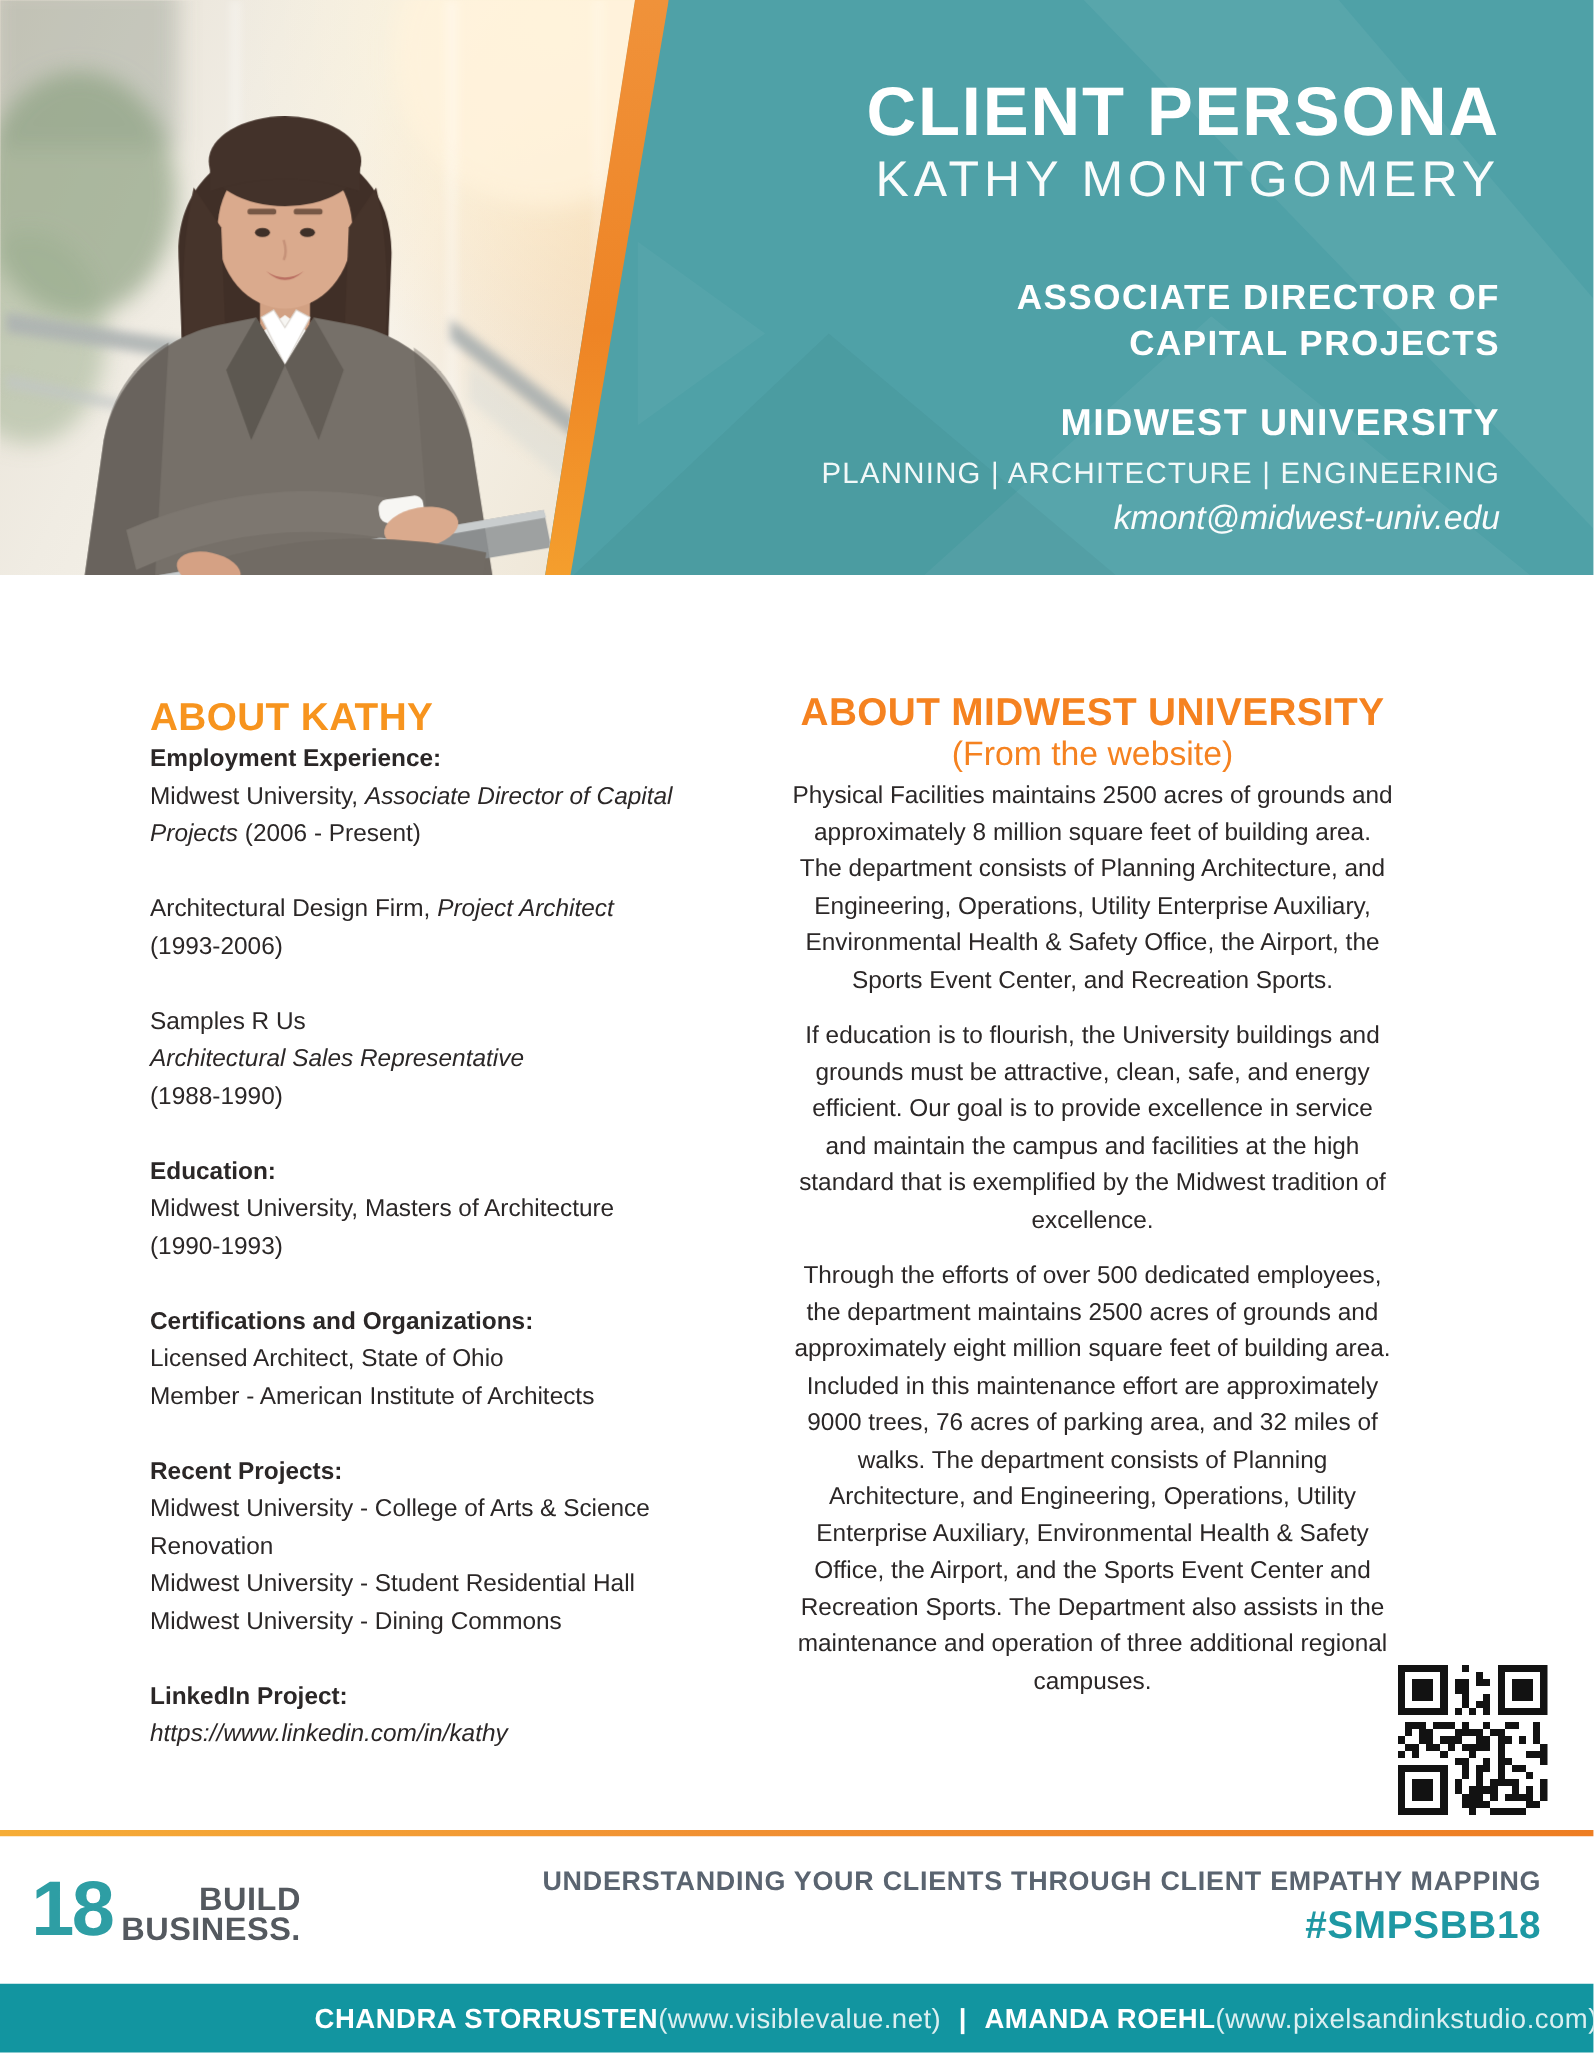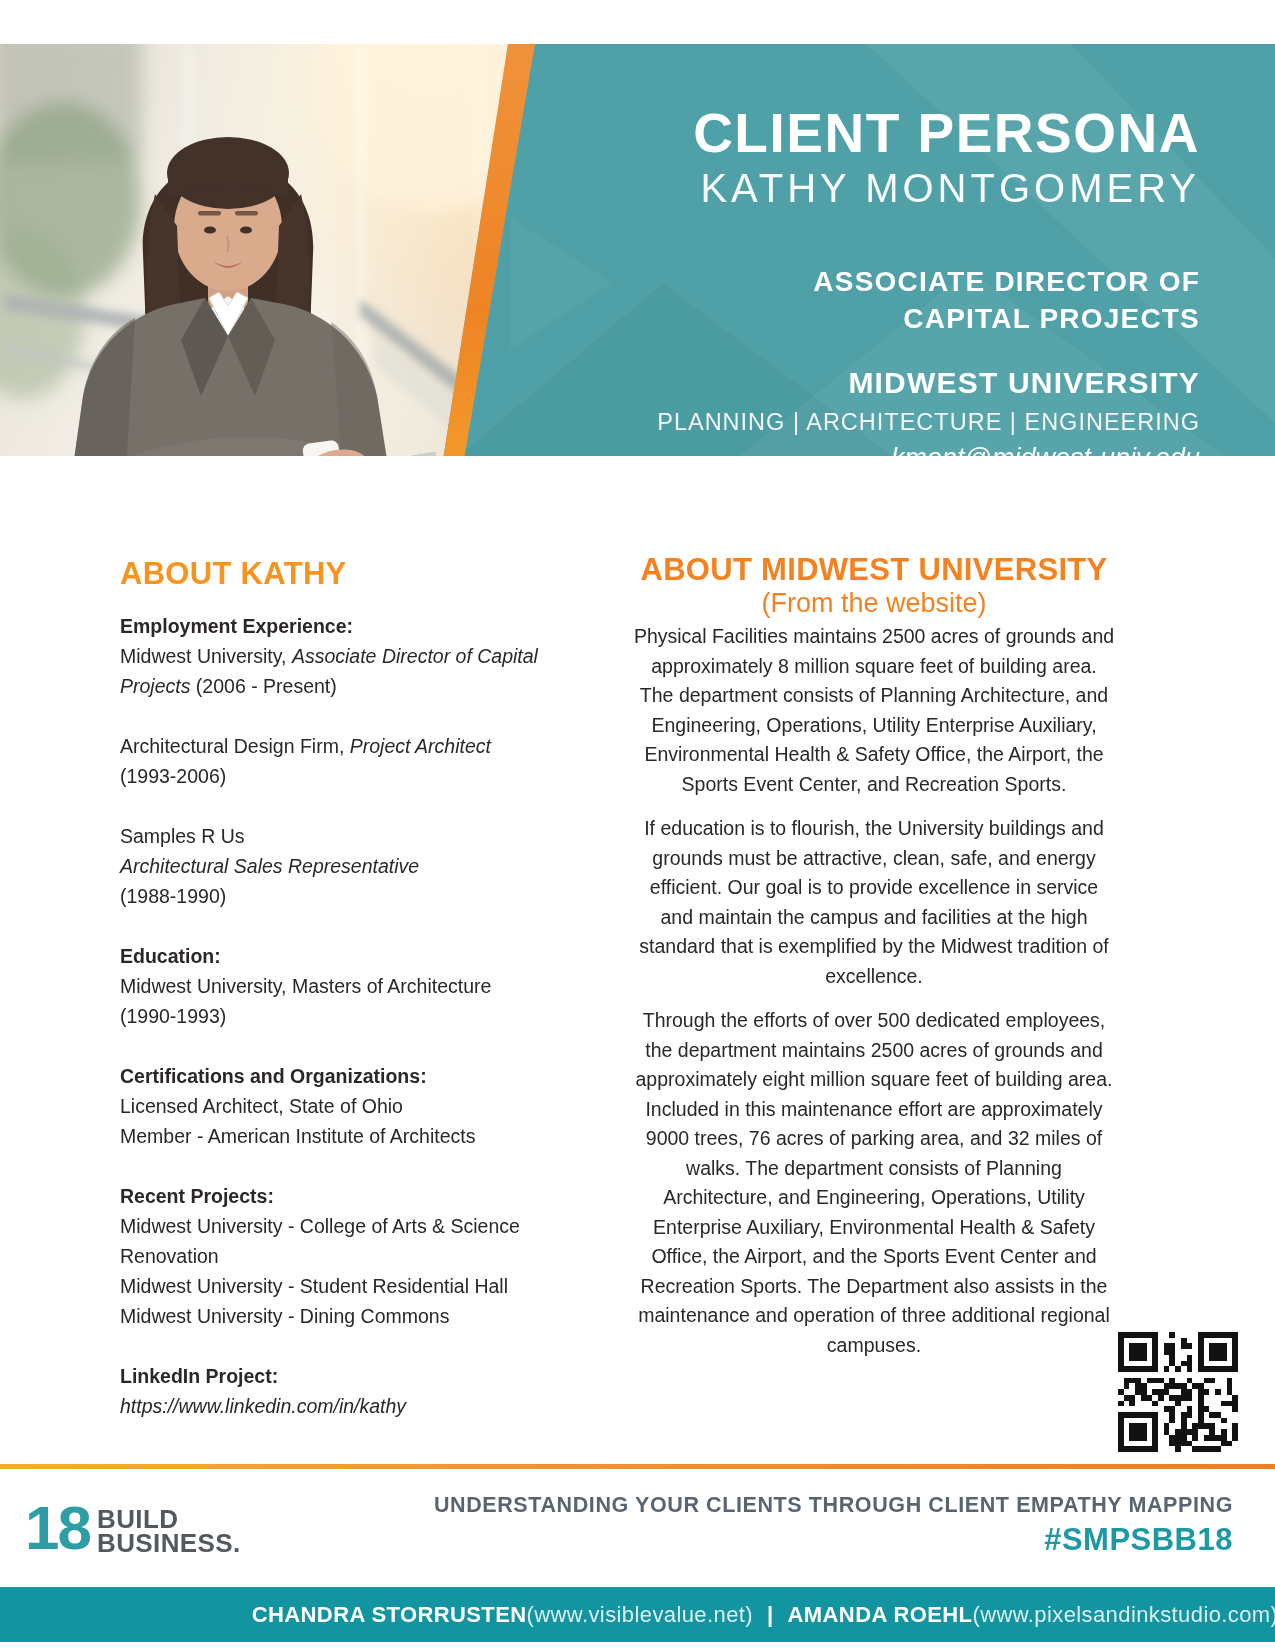--- a/index.html
+++ b/index.html
@@ -1,20 +1,20 @@
 <!DOCTYPE html>
 <html style="--header_teal: #4FA1A7; --bar_teal: #1295A0; --stripe_orange: #EE8425; --heading_orange_left: #F7941E; --heading_orange_right: #F58220; --hashtag_teal: #1E98A3; --logo_teal: #2E9EA4; --logo_gray: #54595F; --tagline_gray: #5A6470; --body_text: #2B2727;"><head>
 <meta charset="utf-8">
 <style>
   html,body{margin:0;padding:0;background:#ffffff;}
   .page{position:relative;width:1275px;height:1650px;background:#fff;overflow:hidden;
         font-family:"Liberation Sans",sans-serif;color:var(--body_text,#2b2727);}
 
   
-  .header{position:absolute;top:0;left:0;width:1275px;height:412px;background:var(--header_teal,#4FA1A7);overflow:hidden;margin-top:44px;}
+  .header{position:absolute;top:0;left:0;width:1275px;height:460px;background:var(--header_teal,#4FA1A7);overflow:hidden;}
   .hdr-pattern{position:absolute;inset:0;pointer-events:none;}
   .hdr-pattern .band1{position:absolute;inset:0;background:rgba(255,255,255,.055);
       clip-path:polygon(68% 0,84% 0,100% 52%,100% 92%);}
   .hdr-pattern .band2{position:absolute;inset:0;background:rgba(255,255,255,.05);
       clip-path:polygon(58% 100%,76% 55%,96% 100%);}
   .hdr-pattern .band3{position:absolute;inset:0;background:rgba(0,45,50,.045);
       clip-path:polygon(36% 100%,52% 58%,70% 100%);}
   .hdr-pattern .band4{position:absolute;inset:0;background:rgba(255,255,255,.04);
       clip-path:polygon(40% 42%,48% 58%,40% 74%);}
 
@@ -40,35 +40,35 @@
 
   
   .col-left{position:absolute;left:120px;top:556px;width:462px;}
   .col-right{position:absolute;left:632px;top:552px;width:484px;text-align:center;}
   h2.sec{margin:0;font-size:31px;font-weight:bold;letter-spacing:.3px;line-height:36px;}
   .sec-left{color:var(--heading_orange_left,#F7941E);margin-bottom:14px;}
   .sec-right{color:var(--heading_orange_right,#F58220);}
   .sec-sub{font-size:27px;line-height:30px;color:var(--heading_orange_right,#F58220);margin-bottom:4px;}
 
   .block{margin-bottom:30px;font-size:19.5px;line-height:30px;}
-  .block .label{font-weight:bold;margin-top:19px;}
+  .block .label{font-weight:bold;}
   .block .line{white-space:nowrap;}
   .seg.it{font-style:italic;}
   .col-right p{margin:0 0 15px 0;font-size:19.5px;line-height:29.5px;}
 
   
   .qr{position:absolute;top:1332px;right:37px;width:120px;height:120px;}
 
   
   .rule{position:absolute;top:1464px;left:0;width:1275px;height:5px;
       background:linear-gradient(90deg,#F6AD37 0%,#F19133 45%,#EE7E23 100%);}
   .logo{position:absolute;left:25px;top:1500px;display:flex;align-items:flex-start;}
   .logo-num{font-size:62px;font-weight:bold;line-height:56px;color:var(--logo_teal,#2E9EA4);letter-spacing:-2px;}
   .logo-words{margin-left:7px;padding-top:7px;font-size:26px;font-weight:bold;line-height:24px;
-      color:var(--logo_gray,#54595F);letter-spacing:.4px;}
+      color:var(--logo_gray,#54595F);letter-spacing:.4px;text-align:right;}
   .tagline{position:absolute;right:42px;top:1493px;font-size:21.5px;font-weight:bold;letter-spacing:.6px;
       color:var(--tagline_gray,#5A6470);}
   .hashtag{position:absolute;right:42px;top:1522px;font-size:31px;font-weight:bold;letter-spacing:.5px;
       color:var(--hashtag_teal,#1E98A3);}
   .bottom-bar{position:absolute;left:0;top:1587px;width:1275px;height:55px;background:var(--bar_teal,#1295A0);
       display:flex;align-items:center;justify-content:center;padding-left:255px;box-sizing:border-box;
       color:#fff;font-size:22px;letter-spacing:.4px;white-space:nowrap;}
   .bottom-bar .bb-name{font-weight:bold;}
   .bottom-bar .bb-site{color:rgba(255,255,255,.85);font-weight:normal;}
   .bottom-bar .bb-sep{font-weight:bold;margin:0 14px;}

